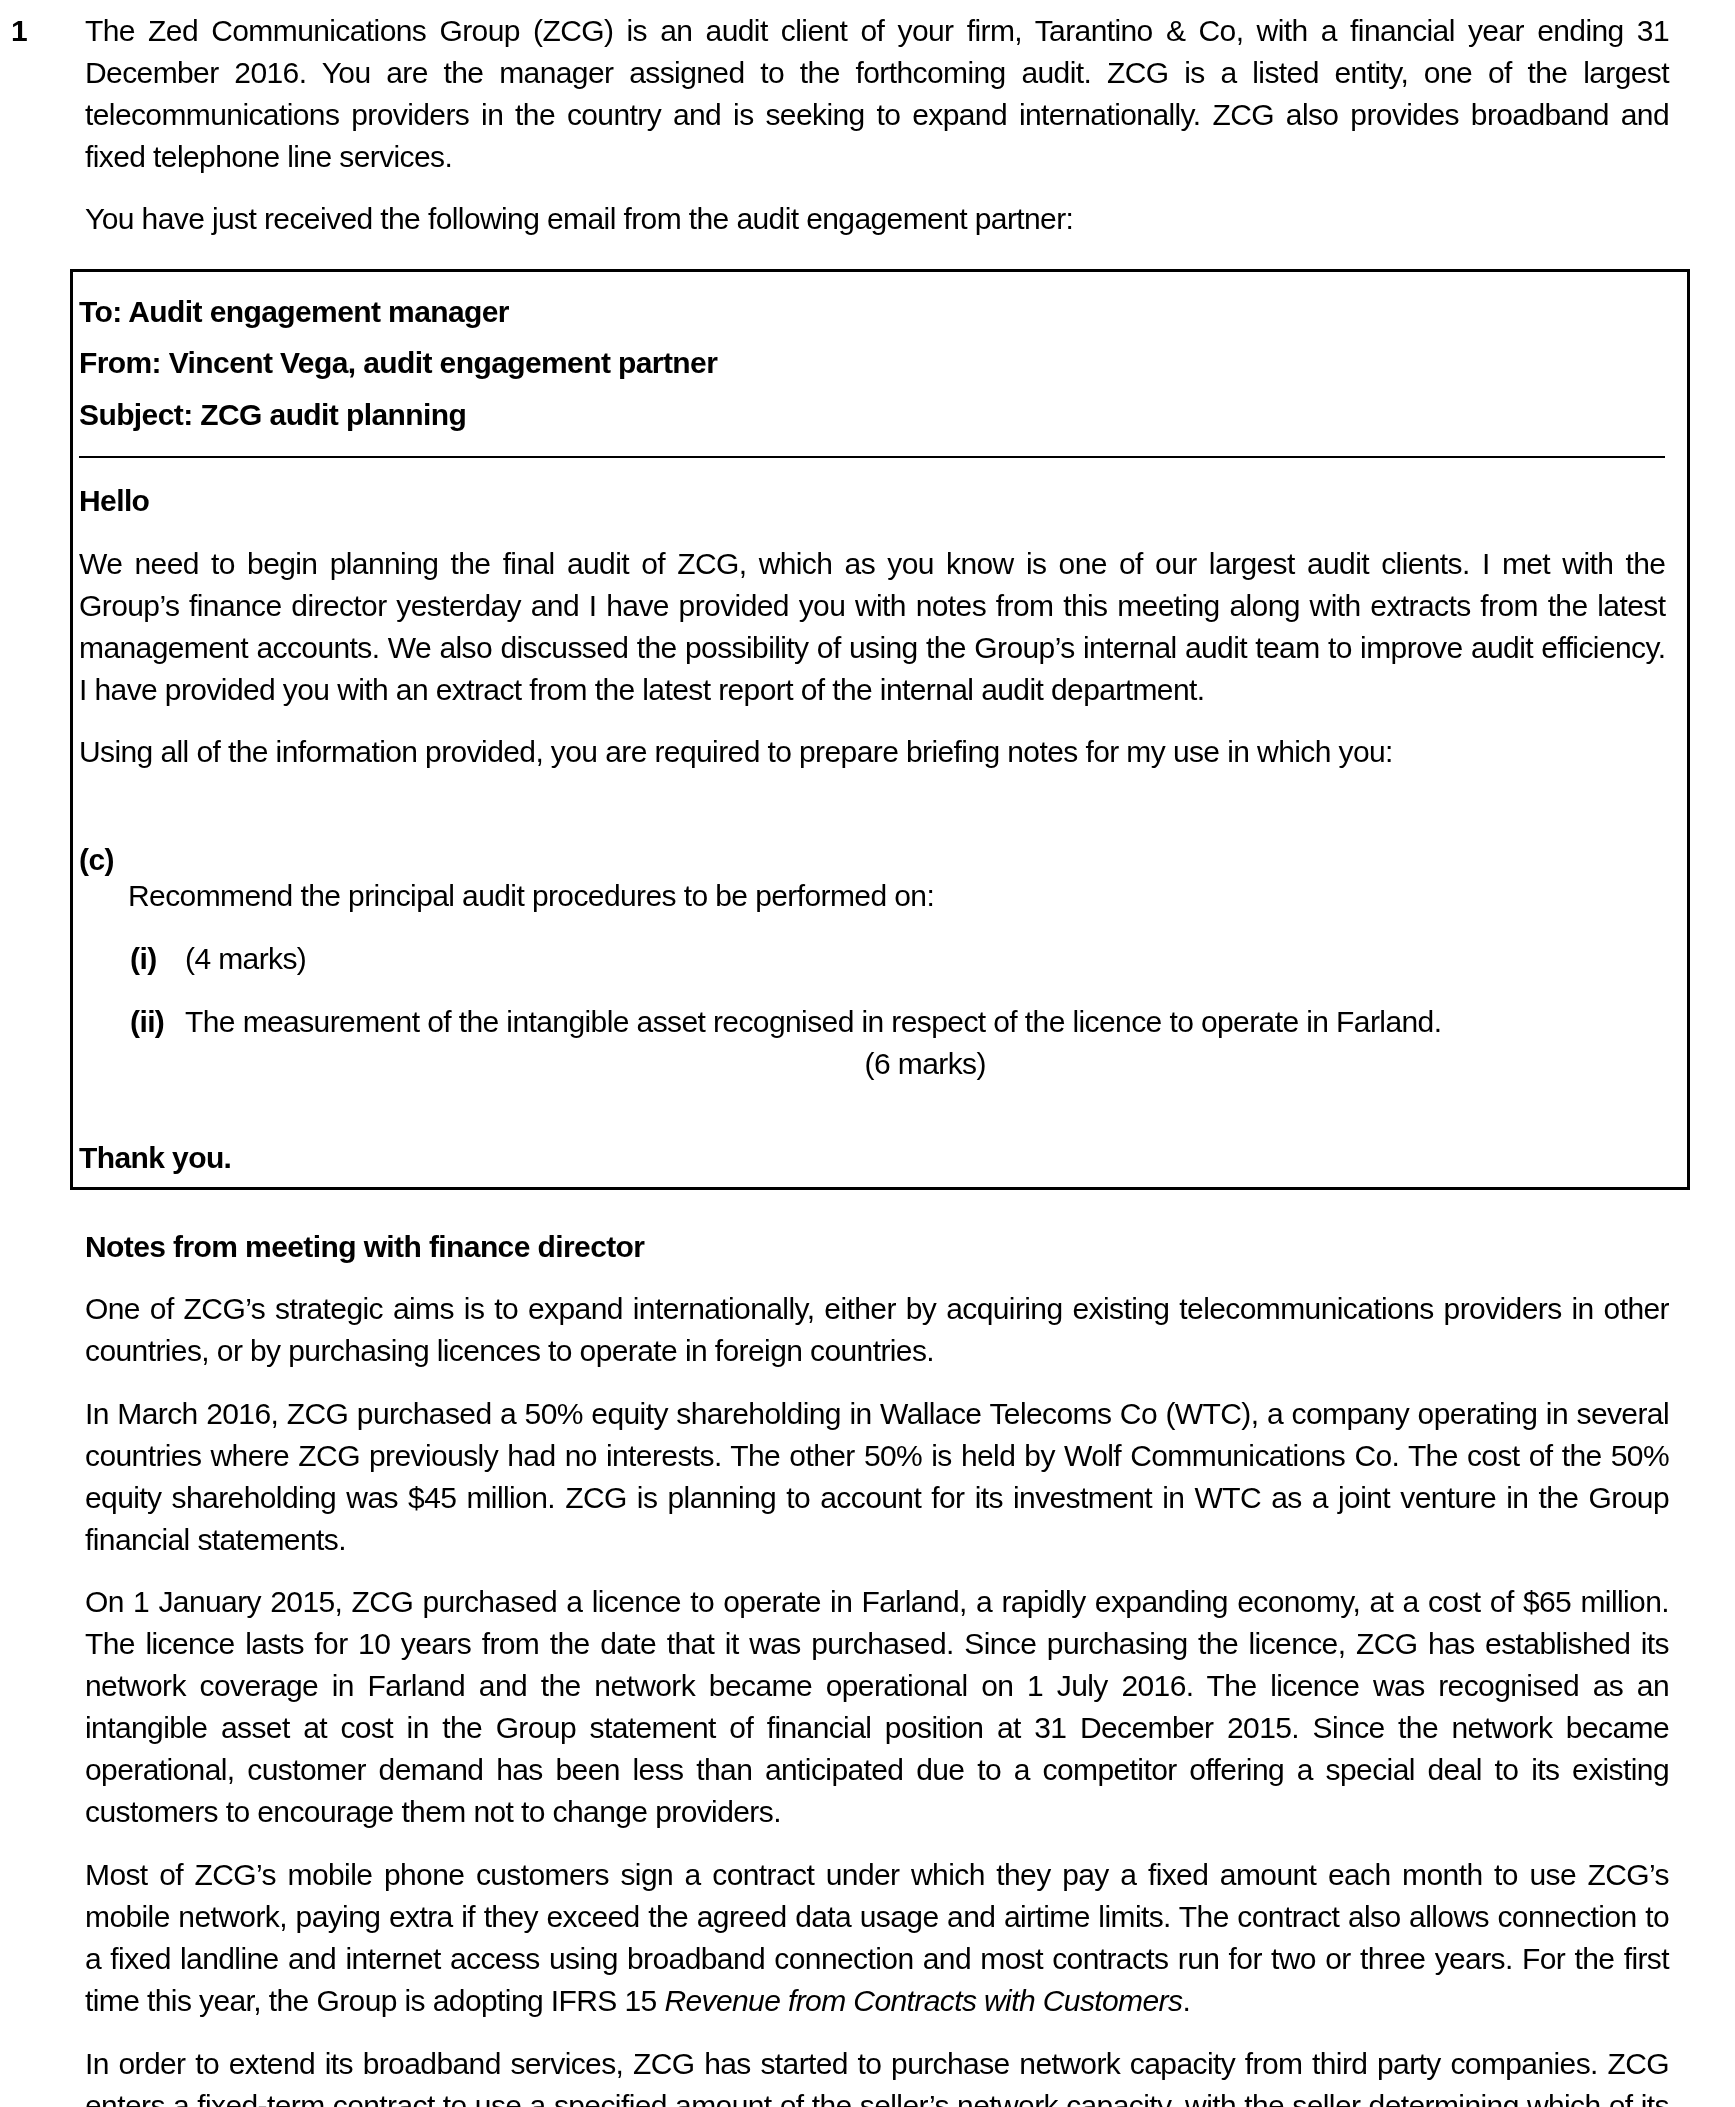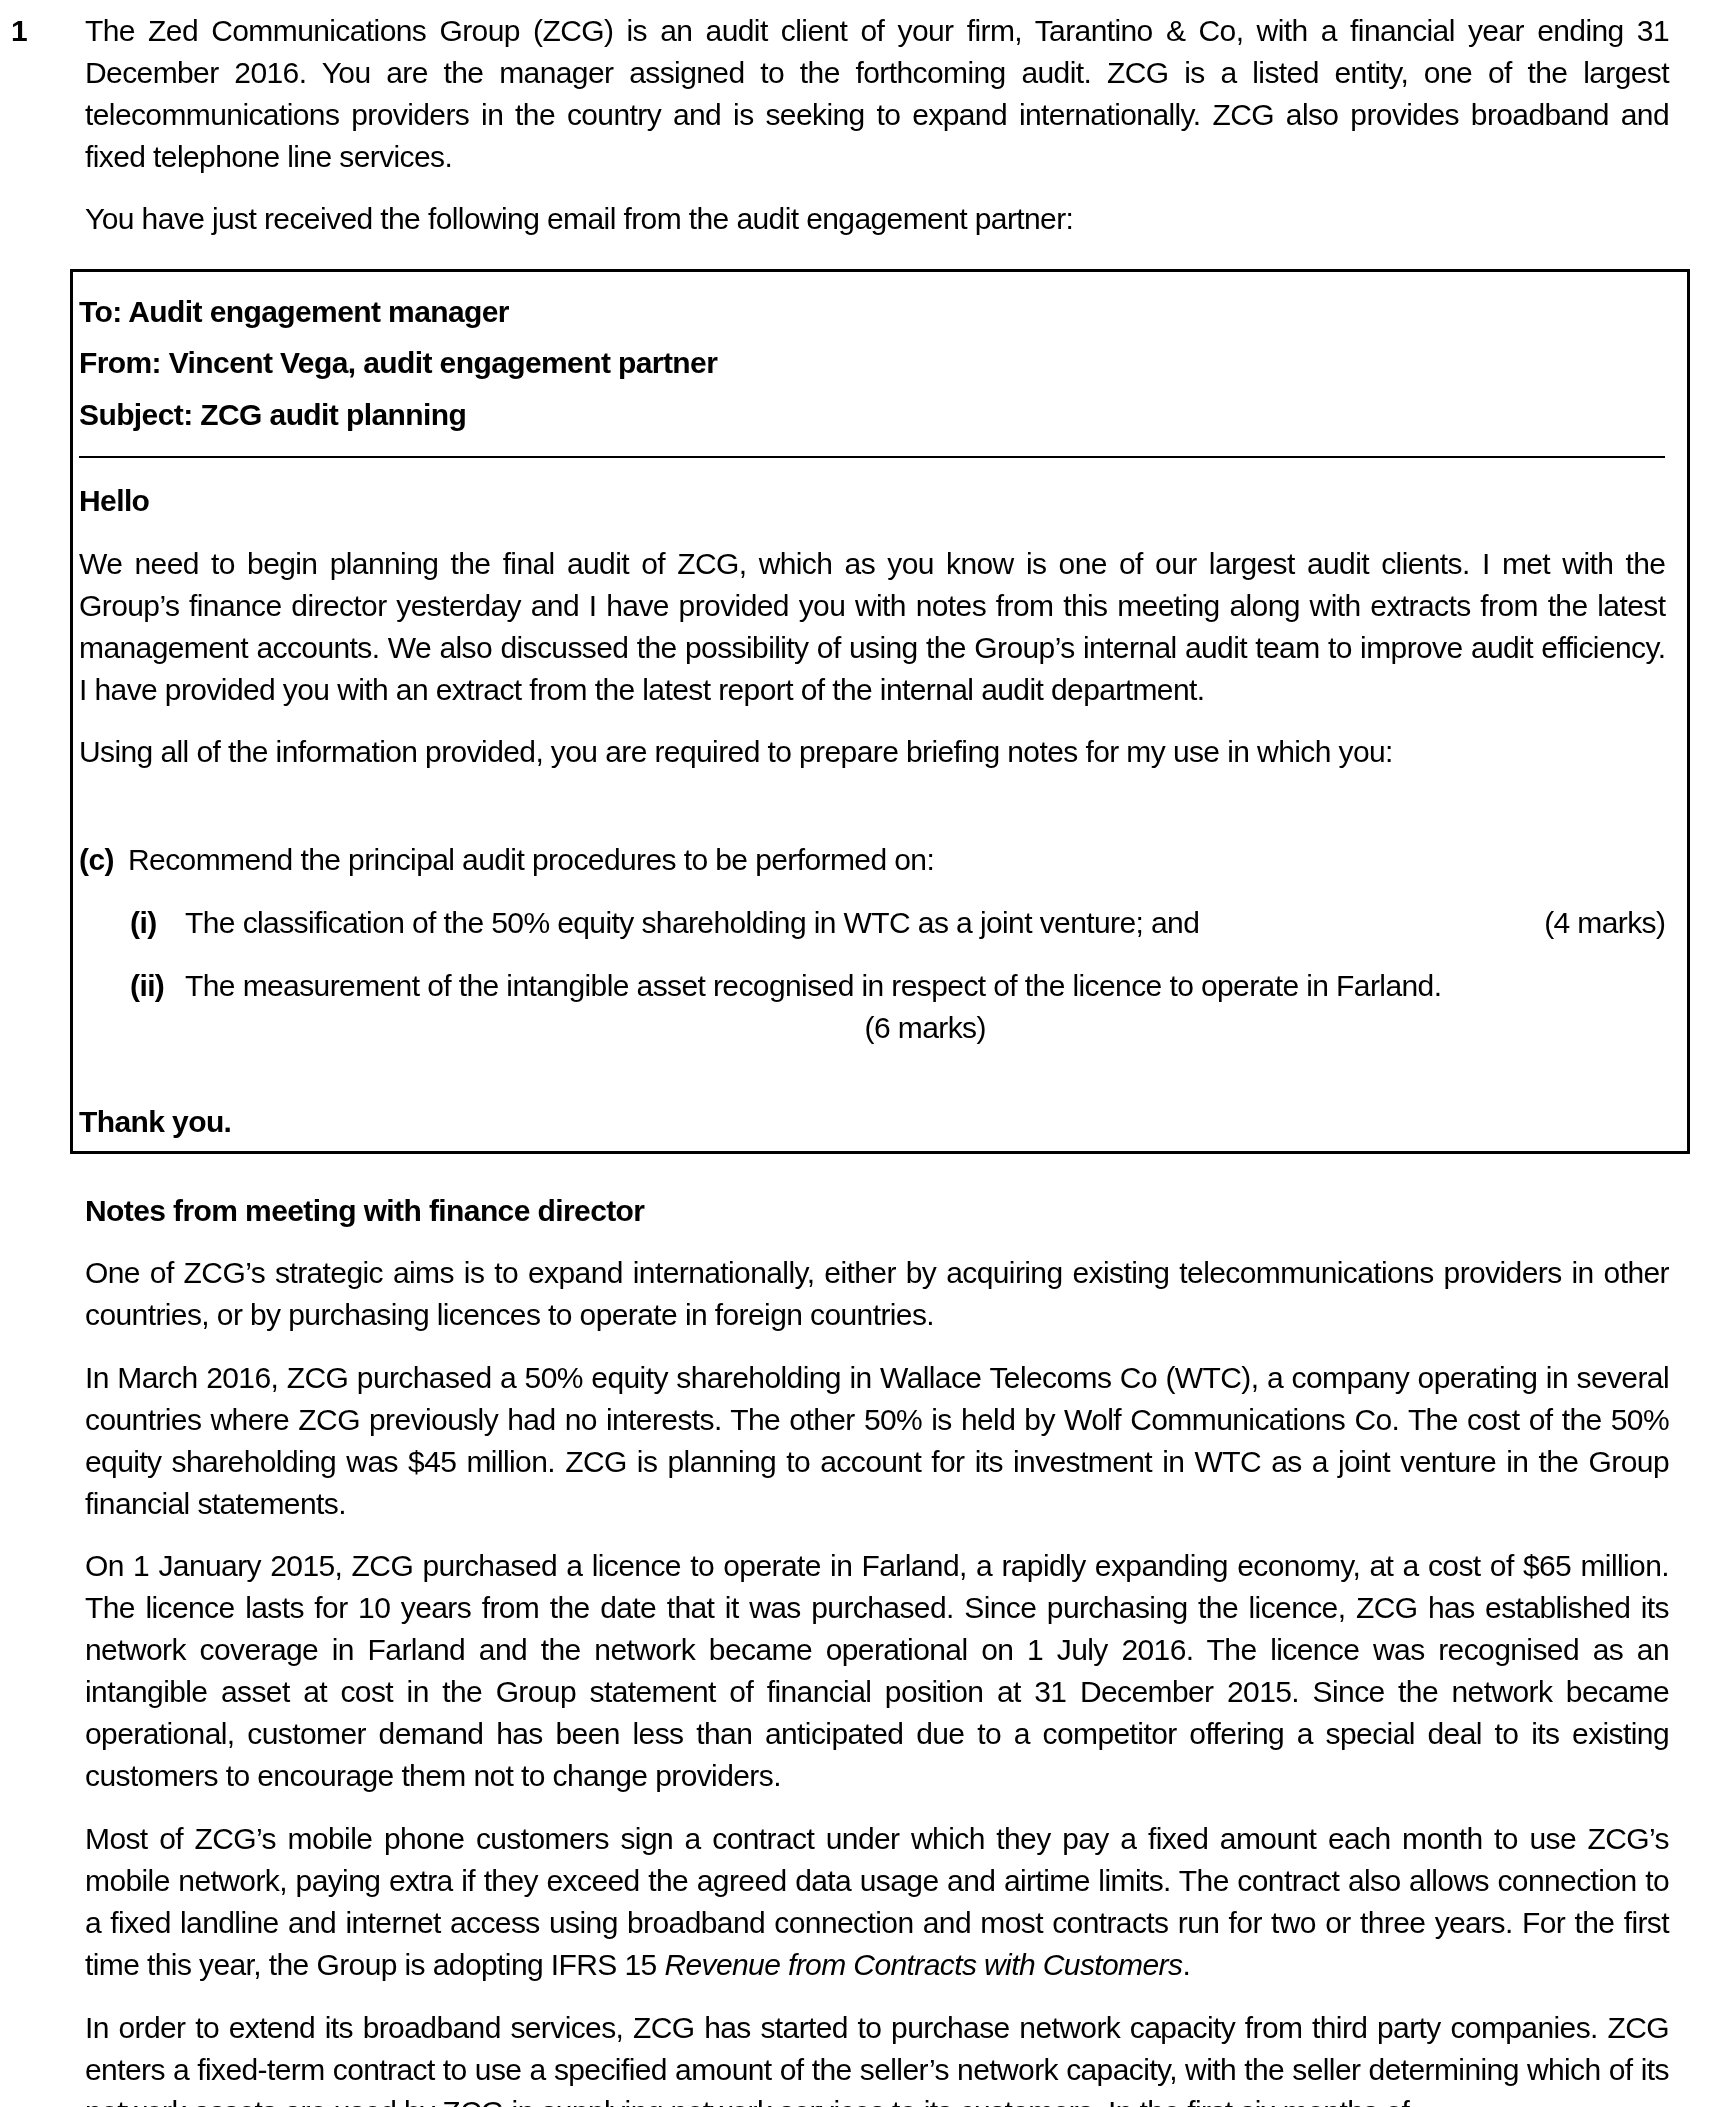--- a/index.html
+++ b/index.html
@@ -29,21 +29,21 @@
     border: 3.2px solid #000000;
     margin: 28.5px -21.4px 0 -15px;
     padding: 19px 22px 8px 6px;
   }
   .eh { font-weight: bold; margin-bottom: 9.5px; }
   .sep { border: 0; border-top: 2.4px solid #000000; margin: 20.6px 0 22px 0; }
   .greeting { font-weight: bold; margin-bottom: 20.6px; }
 
   .req { display: flex; margin-top: 66px; }
   .req-label { flex: none; width: 49px; font-weight: bold; }
-  .req-text { flex: 1; min-width: 0; }
+  .req-text { flex: 1; min-width: 0; margin-top: 36px; }
 
   .item { display: flex; margin-top: 20.6px; margin-left: 51px; }
   .item-label { flex: none; width: 55px; font-weight: bold; }
   .item-body { flex: 1; min-width: 0; }
   .item-row { display: flex; justify-content: space-between; gap: 32px; }
   .marks-right { display: block; text-align: center; }
 
   .closing { font-weight: bold; margin-top: 52px; }
 
   .notes-heading { font-weight: bold; margin: 36px 0 20.6px 0; }
@@ -82,21 +82,20 @@
         <p class="mb0">Using all of the information provided, you are required to prepare briefing notes for my use in which you:</p>
 
         <div class="req">
           <span class="req-label">(c)</span>
           <span class="req-text">Recommend the principal audit procedures to be performed on:</span>
         </div>
 
         <div class="item">
           <span class="item-label">(i)</span>
           <span class="item-body item-row">
-            <span>The classification of the 50% equity shareholding in WTC as a joint venture; and</span>
             <span>(4 marks)</span>
           </span>
         </div>
 
         <div class="item">
           <span class="item-label">(ii)</span>
           <span class="item-body">
             <span>The measurement of the intangible asset recognised in respect of the licence to operate in Farland.</span>
             <span class="marks-right">(6 marks)</span>
           </span>

